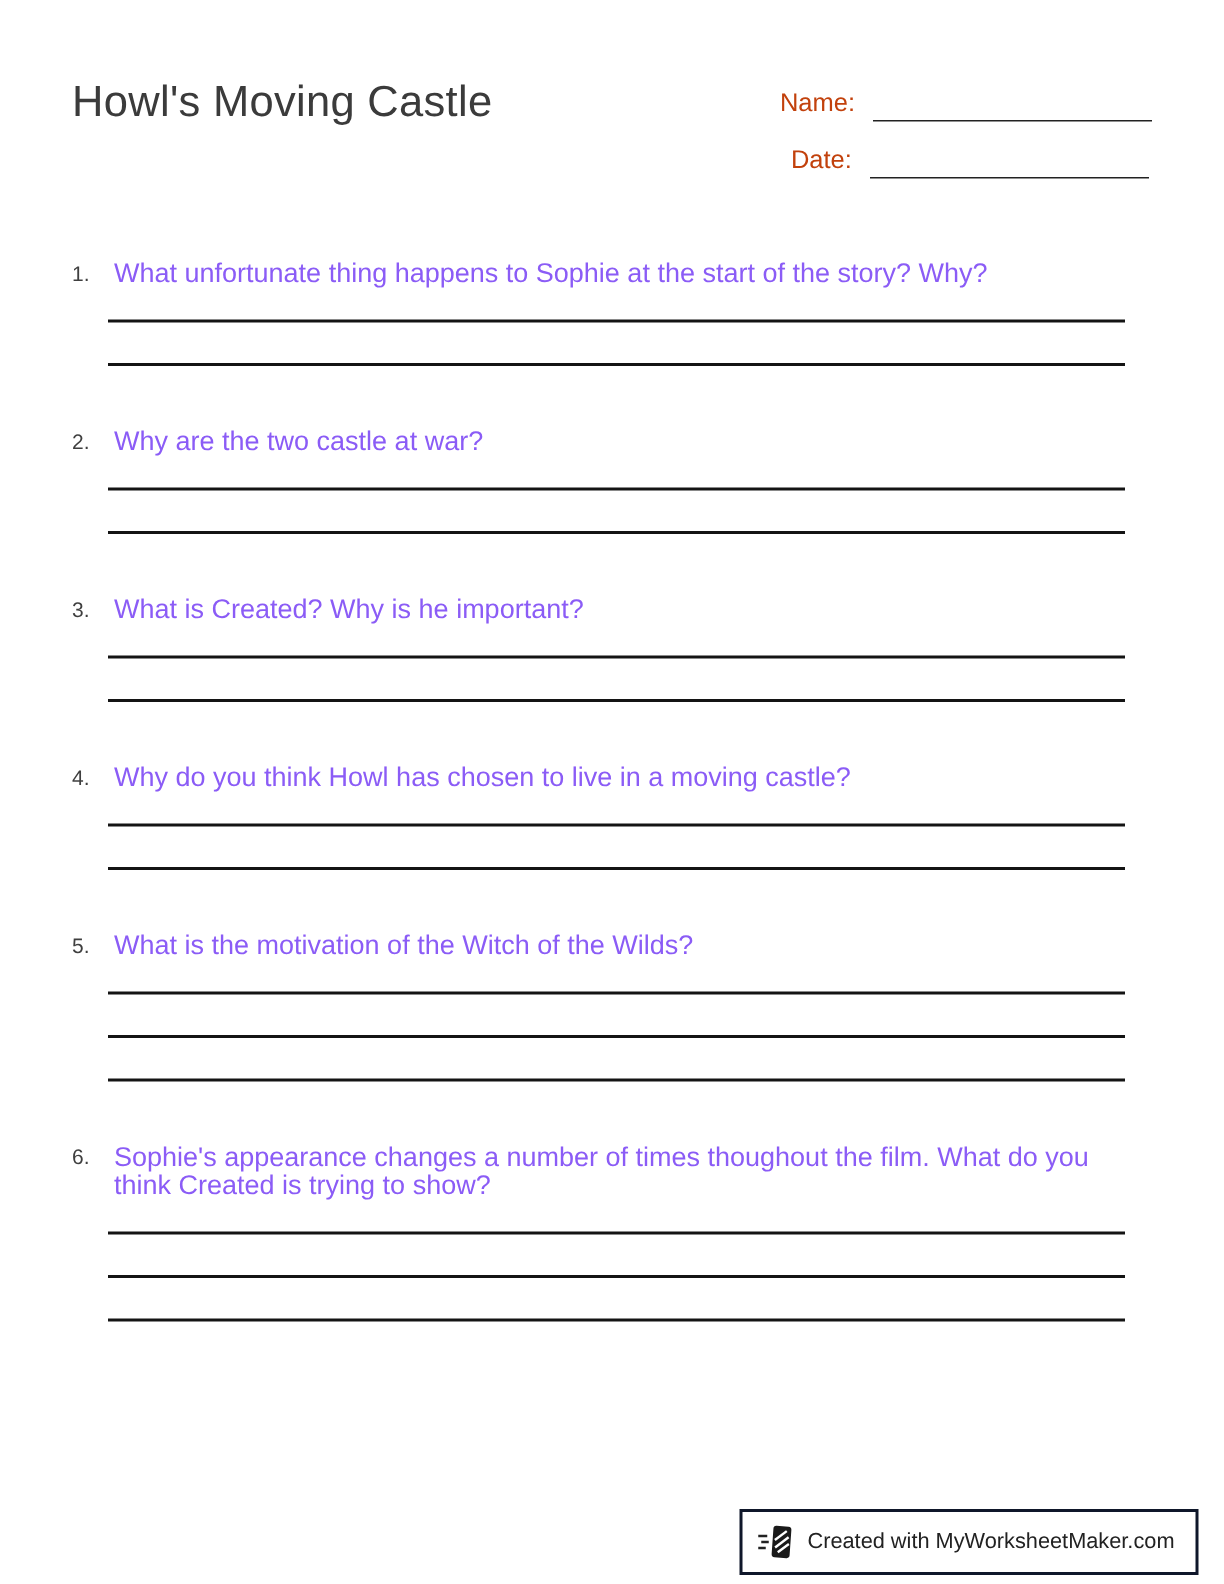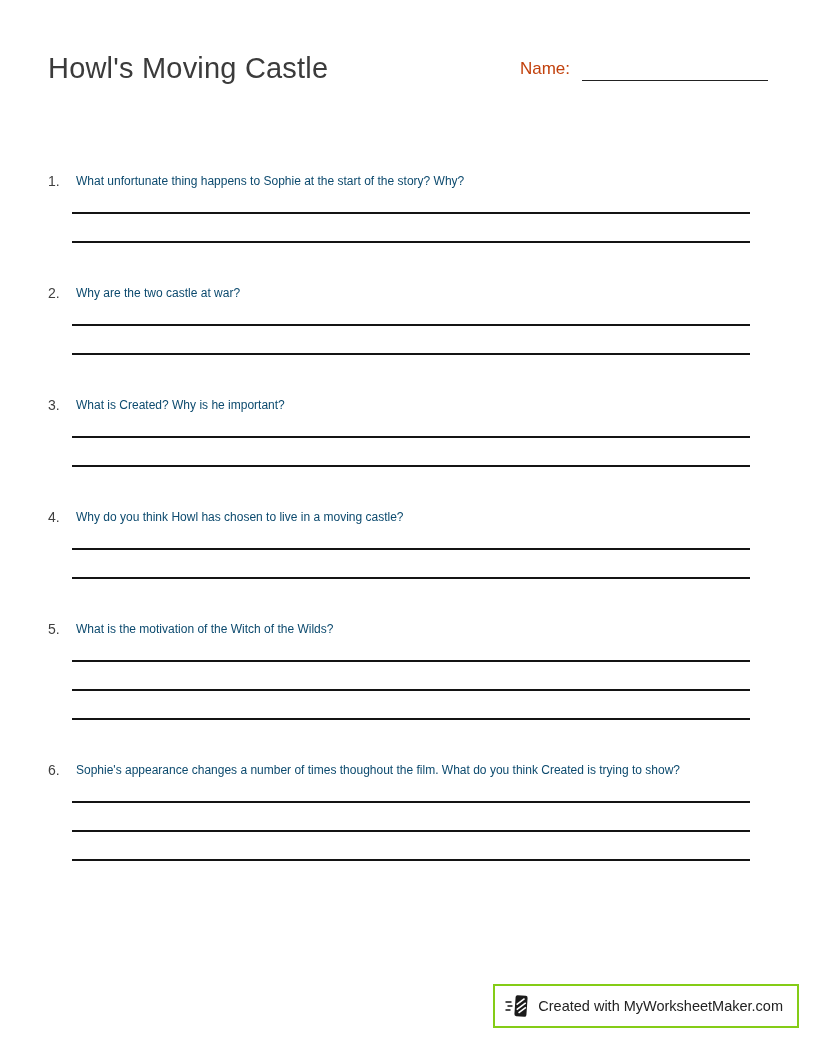--- a/index.html
+++ b/index.html
@@ -63,45 +63,45 @@
   .q-row { display: flex; }
   .q-num {
     flex: none;
     width: 28px;
     font-size: 14px;
     line-height: 19px;
     color: #3f3f3f;
   }
   .q-text {
     flex: 1;
-    font-size: 12px;
+    font-size: 18px;
     line-height: 19px;
-    color: #0c4a6e;
+    color: #8b5cf6;
     padding-right: 6px;
   }
   .answers {
     margin-top: 21px;
     margin-left: 24px;
     margin-right: 18px;
   }
   .answer-line {
     height: 0;
     border-top: 2px solid #141414;
   }
   .answer-line + .answer-line { margin-top: 27px; }
 
   
   .footer-badge {
     position: absolute;
     right: 17px;
-    bottom: 28px;
+    bottom: 6px;
     display: flex;
     align-items: center;
     gap: 9px;
-    border: 2px solid #84cc16;
+    border: 2px solid #0f172a;
     background: #ffffff;
     padding: 7px 14px 7px 10px;
   }
   .footer-badge .logo { width: 24px; height: 26px; flex: none; }
   .footer-text {
     font-size: 14.5px;
     color: #222222;
     line-height: 20px;
     white-space: nowrap;
   }
@@ -110,20 +110,24 @@
 <body>
 
 <div class="page">
 
   <div class="header">
     <h1 class="worksheet-title">Howl's Moving Castle</h1>
 
     <div class="header-fields">
       <div class="field-row">
         <span class="field-label">Name:</span>
+        <span class="field-line"></span>
+      </div>
+      <div class="field-row">
+        <span class="field-label">Date:</span>
         <span class="field-line"></span>
       </div>
     </div>
   </div>
 
   <div class="questions">
     <div class="question">
       <div class="q-row">
         <span class="q-num">1.</span>
         <span class="q-text">What unfortunate thing happens to Sophie at the start of the story? Why?</span>

